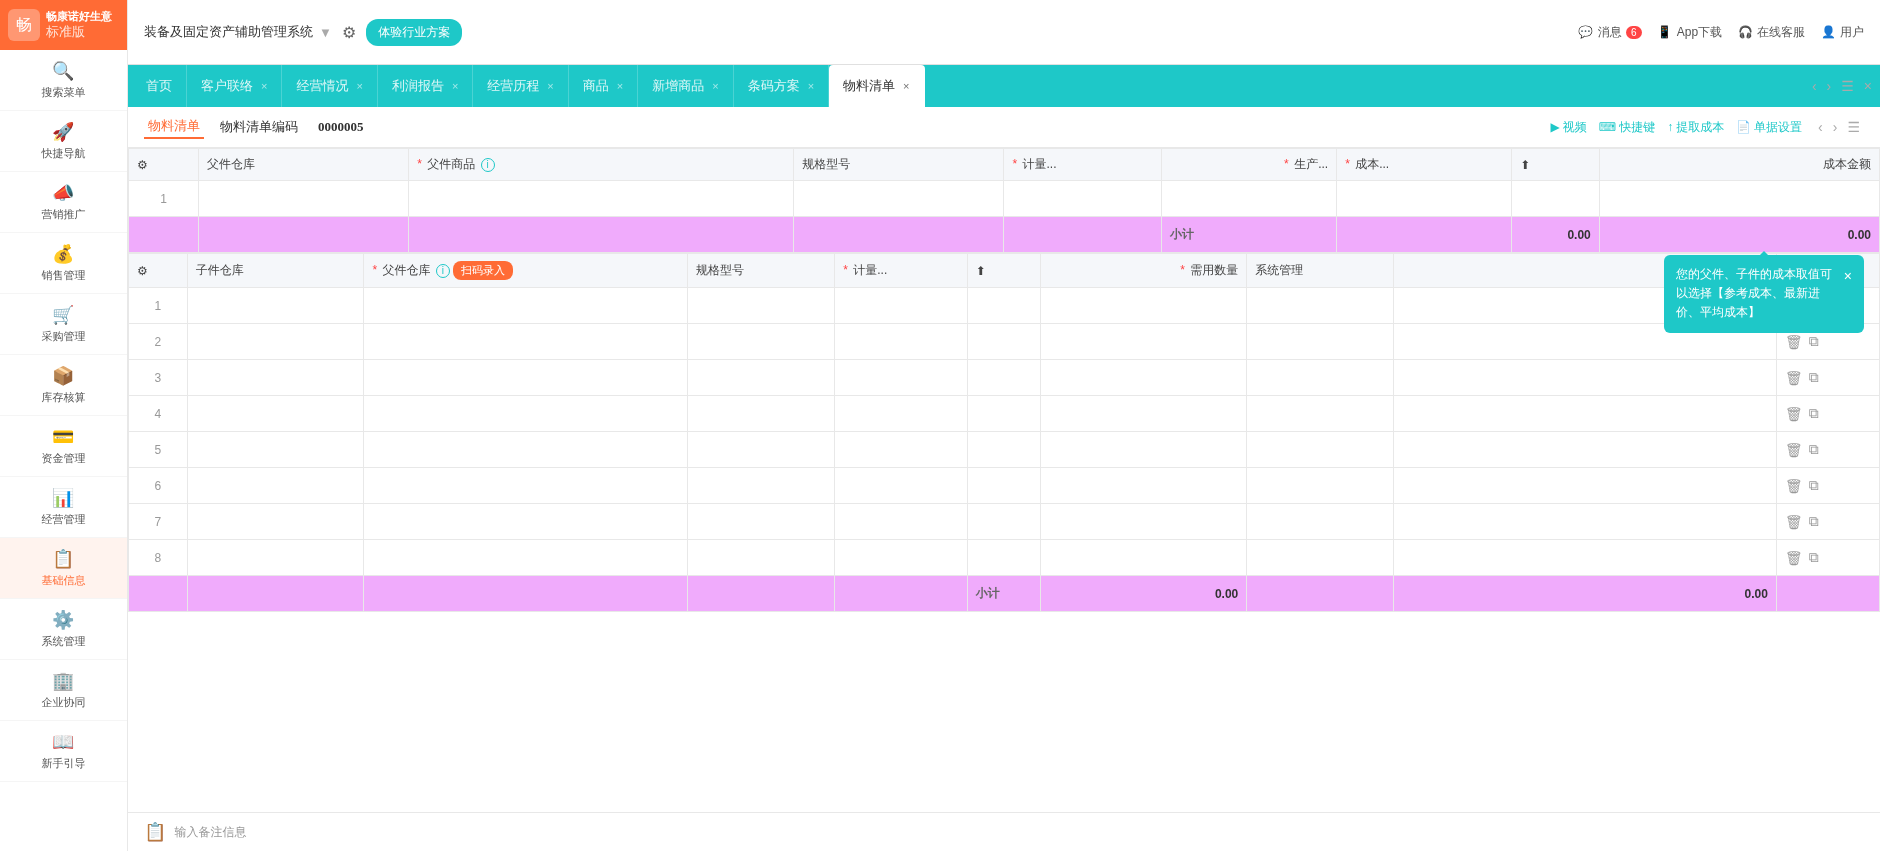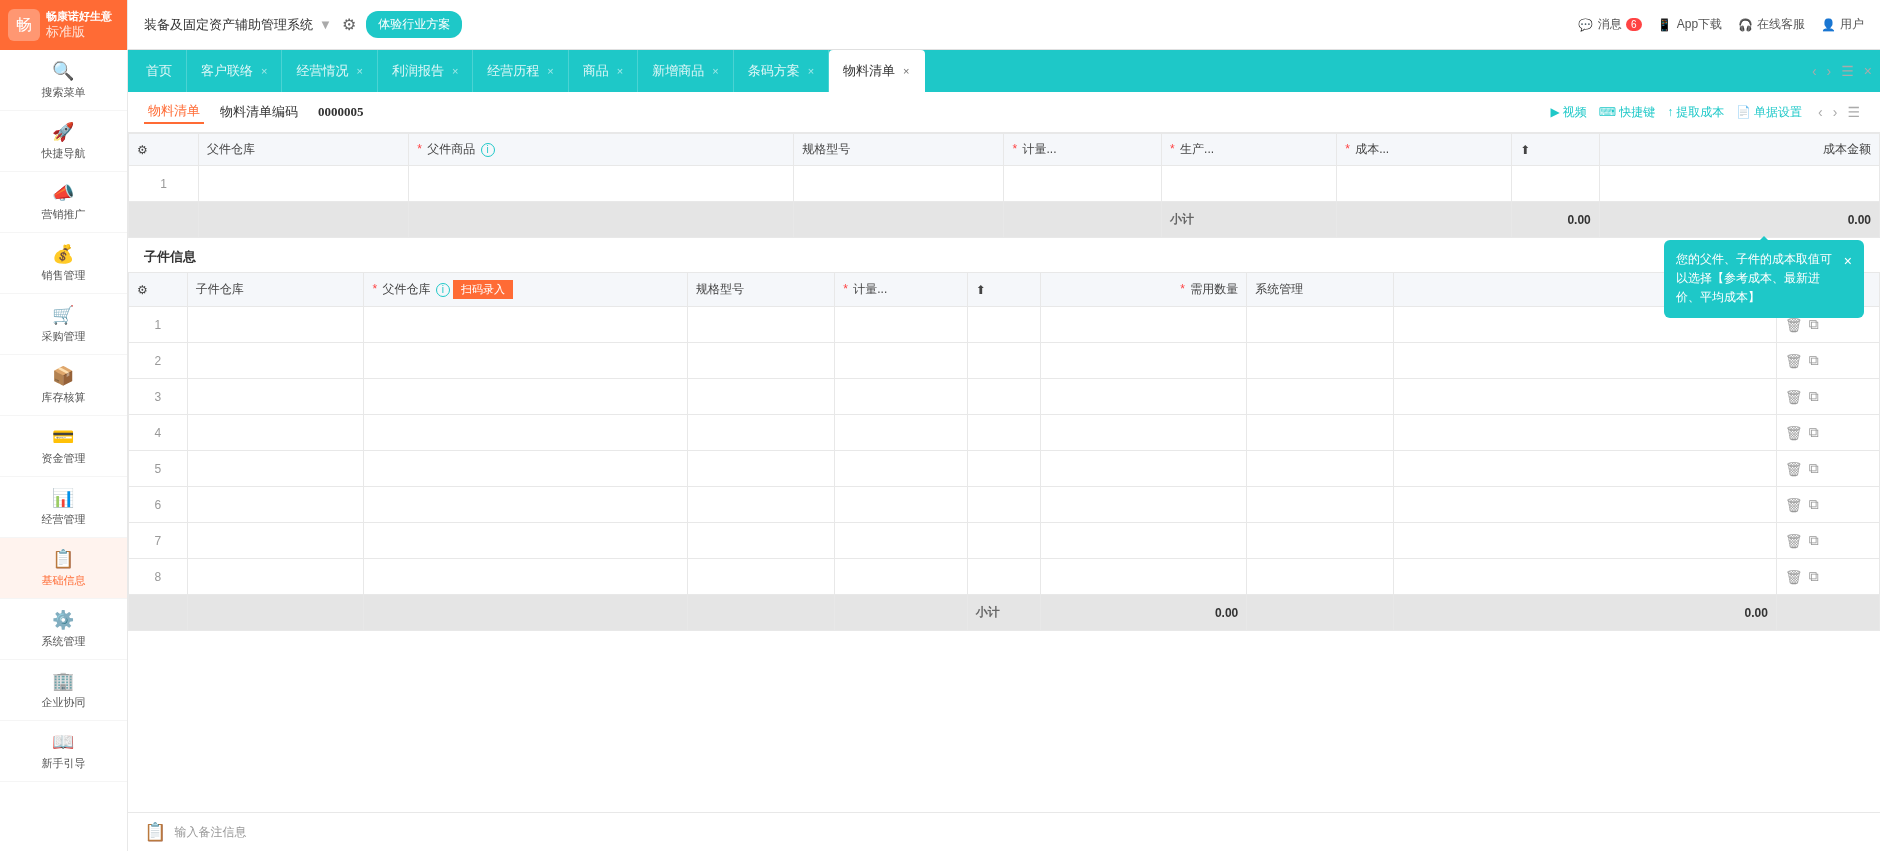--- a/index.html
+++ b/index.html
@@ -55,21 +55,21 @@
     .main { flex: 1; display: flex; flex-direction: column; overflow: hidden; }
 
     
     .top-header {
       background: #fff;
       border-bottom: 1px solid #e0e0e0;
       display: flex;
       align-items: center;
       justify-content: space-between;
       padding: 10px 16px;
-      height: 50px;
+      height: 65px;
       flex-shrink: 0;
     }
     .system-title { font-size: 13px; color: #333; display: flex; align-items: center; gap: 6px; }
     .top-actions { display: flex; align-items: center; gap: 16px; font-size: 12px; color: #555; }
     .top-actions .action-item { display: flex; align-items: center; gap: 4px; cursor: pointer; }
     .badge {
       background: #ff4444;
       color: #fff;
       border-radius: 8px;
       font-size: 10px;
@@ -170,42 +170,42 @@
       color: #333;
       background: #fff;
       height: 36px;
     }
     .data-table .row-num {
       text-align: center;
       color: #999;
       width: 36px;
     }
     .data-table .subtotal td {
-      background: #e5e5e5;
+      background: #f0abfc;
       font-weight: bold;
       color: #333;
     }
     .required-mark { color: #ff4444; margin-right: 2px; }
     .info-mark {
       display: inline-flex;
       width: 14px;
       height: 14px;
       border-radius: 50%;
       border: 1px solid #1ec8c8;
       color: #1ec8c8;
       font-size: 10px;
       align-items: center;
       justify-content: center;
       margin-left: 2px;
     }
     .scan-btn {
       background: #ff6b35;
       color: #fff;
       border: none;
-      border-radius: 0;
+      border-radius: 8px;
       padding: 2px 8px;
       font-size: 11px;
       cursor: pointer;
       white-space: nowrap;
     }
     .action-icons { display: flex; align-items: center; gap: 6px; }
     .icon-btn { cursor: pointer; color: #999; font-size: 14px; }
 
     
     .tooltip-box {
@@ -452,21 +452,21 @@
                 <span>父件商品</span>
                 <span class="info-mark">i</span>
               </th>
               <th style="width:120px;">
                 <span>规格型号</span>
               </th>
               <th style="width:90px;">
                 <span class="required-mark">*</span>
                 <span>计量...</span>
               </th>
-              <th style="width:100px;">
+              <th style="width:100px;text-align:right;">
                 <span class="required-mark">*</span>
                 <span>生产...</span>
               </th>
               <th style="width:100px;">
                 <span class="required-mark">*</span>
                 <span>成本...</span>
               </th>
               <th style="width:50px;">
                 <span>⬆</span>
               </th>
@@ -501,21 +501,20 @@
                 <span>0.00</span>
               </td>
               <td class="cost-amount-col">
                 <span>0.00</span>
               </td>
             </tr>
           </tbody>
         </table>
       </div>
 
-      <div class="section-title">子件信息</div>
       <div class="table-wrapper">
         <table class="data-table">
           <thead>
             <tr>
               <th class="col-settings">
                 <span>⚙</span>
               </th>
               <th style="width:120px;">
                 <span>子件仓库</span>
               </th>

